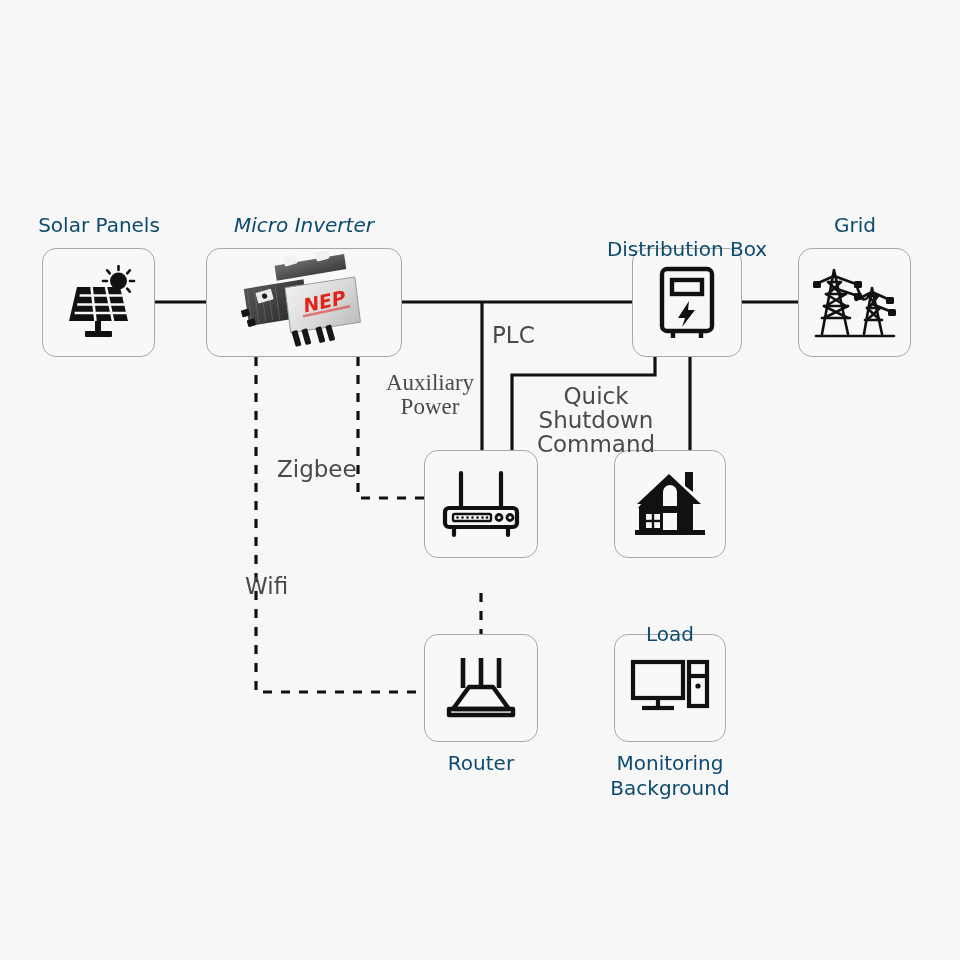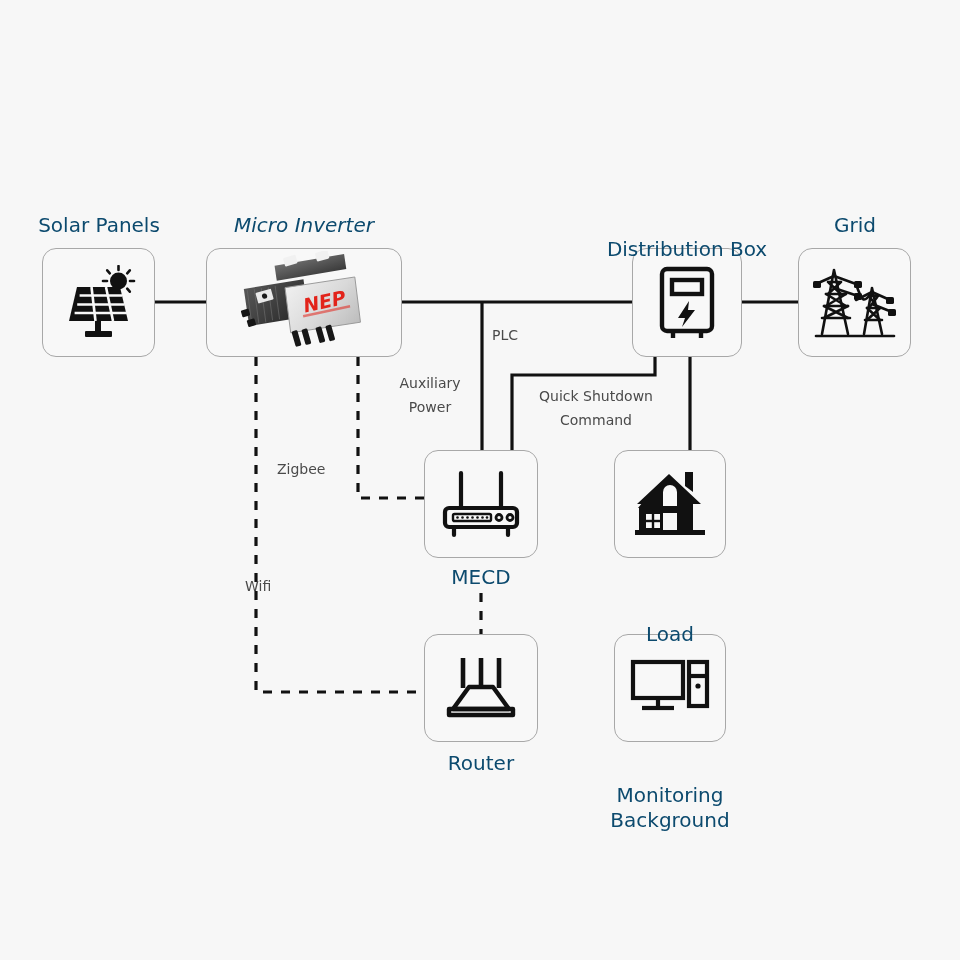--- a/index.html
+++ b/index.html
@@ -42,21 +42,21 @@
     color: #0c4a6e;
     font-size: 20px;
     line-height: 25px;
     text-align: center;
     white-space: pre-line;
     z-index: 4;
   }
   .edge-label {
     position: absolute;
     color: #4a4a4a;
-    font-size: 14px;
+    font-size: 23px;
     line-height: 24px;
     text-align: center;
     white-space: pre-line;
     z-index: 5;
     background: transparent;
   }
 </style>
 </head>
 <body>
 
@@ -238,21 +238,20 @@
         <circle cx="37.5" cy="50.5" r="1.3"></circle>
           <circle cx="42.5" cy="50.5" r="1.3"></circle>
         <circle cx="47" cy="50.5" r="1.3"></circle>
       </g>
       <g fill="none" stroke="#111" stroke-width="2.8">
         <circle cx="59" cy="50.5" r="3"></circle>
         <circle cx="70" cy="50.5" r="3"></circle>
       </g>
     </svg>
   </div>
-  <div class="node-label" style="left:382px; top:565px; width:198px;">MECD</div>
 
   <div class="node" style="left:614px; top:450px; width:112px; height:108px;">
     <svg class="gfx" width="82" height="76" viewBox="0 0 82 76">
       <g fill="#111">
 
         <path d="M56,6 L64,6 L64,26 L56,20 Z"></path>
 
         <path d="M40,8 L72,38 L64,38 L64,66 L17,66 L17,38 L8,38 Z"></path>
 
         <path d="M22,26 L41,26 L47,42 L9,42 Z"></path>
@@ -297,26 +296,26 @@
         <rect x="60" y="7" width="18" height="44"></rect>
         <line x1="60" y1="21" x2="78" y2="21"></line>
       </g>
       <g stroke="#111" stroke-width="4.2">
         <line x1="29" y1="43" x2="29" y2="52"></line>
         <line x1="13" y1="53" x2="45" y2="53"></line>
       </g>
       <circle cx="69" cy="31" r="2.6" fill="#111"></circle>
     </svg>
   </div>
-  <div class="node-label" style="left:571px; top:751px; width:198px;margin-top:32px;">Monitoring
+  <div class="node-label" style="left:571px; top:751px; width:198px;">Monitoring
 Background</div>
 
   <div class="edge-label" style="left:492px; top:323px; width:70px; text-align:left;">PLC</div>
 
-  <div class="edge-label" style="left:371px; top:371px; width:118px; text-align:center;">Auxiliary
+  <div class="edge-label" style="left:371px; top:371px; width:118px; text-align:center;font-family:Liberation Serif, serif;">Auxiliary
 Power</div>
 
   <div class="edge-label" style="left:521px; top:384px; width:150px; ">Quick Shutdown
 Command</div>
 
   <div class="edge-label" style="left:277px; top:457px; width:80px; text-align:left;">Zigbee</div>
 
   <div class="edge-label" style="left:201px; top:574px; width:56px; text-align:left;margin-left:44px;">Wifi</div>
 
 </div>

